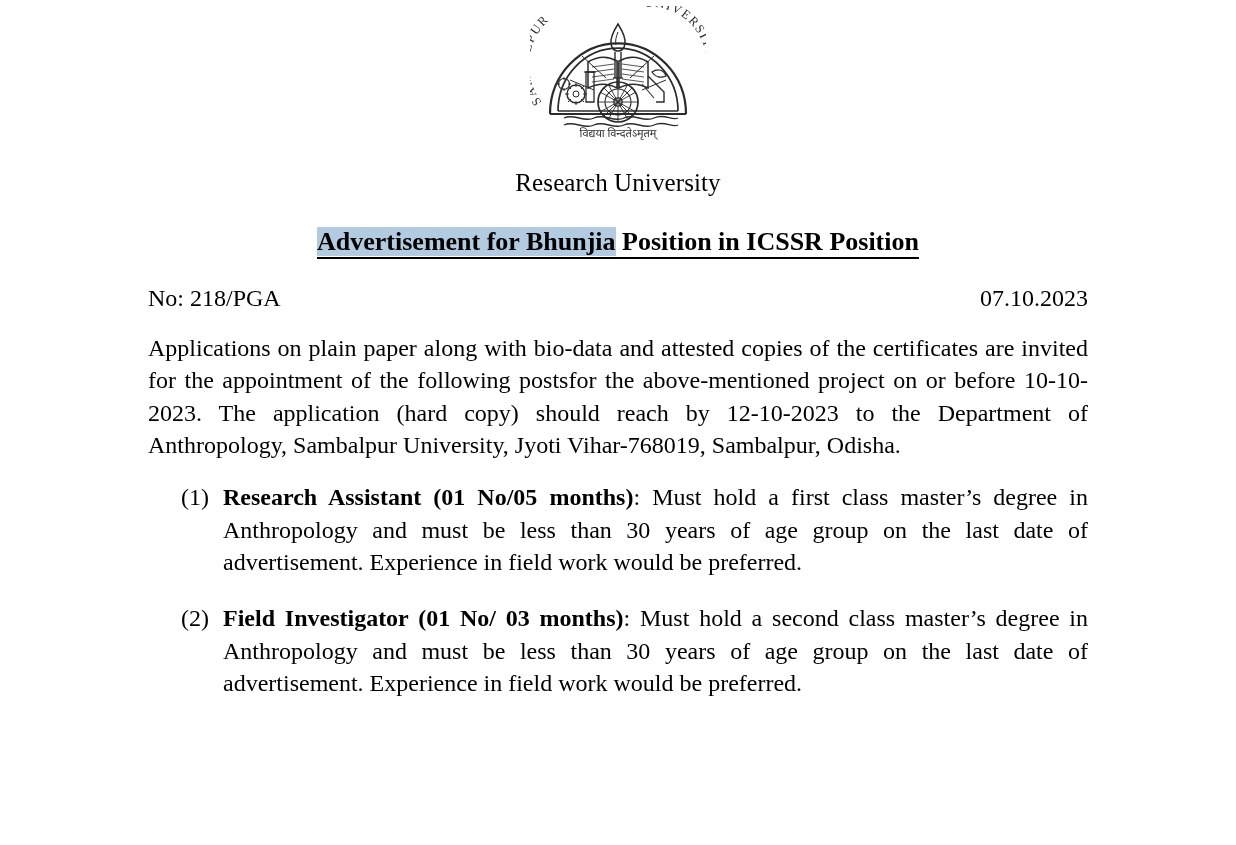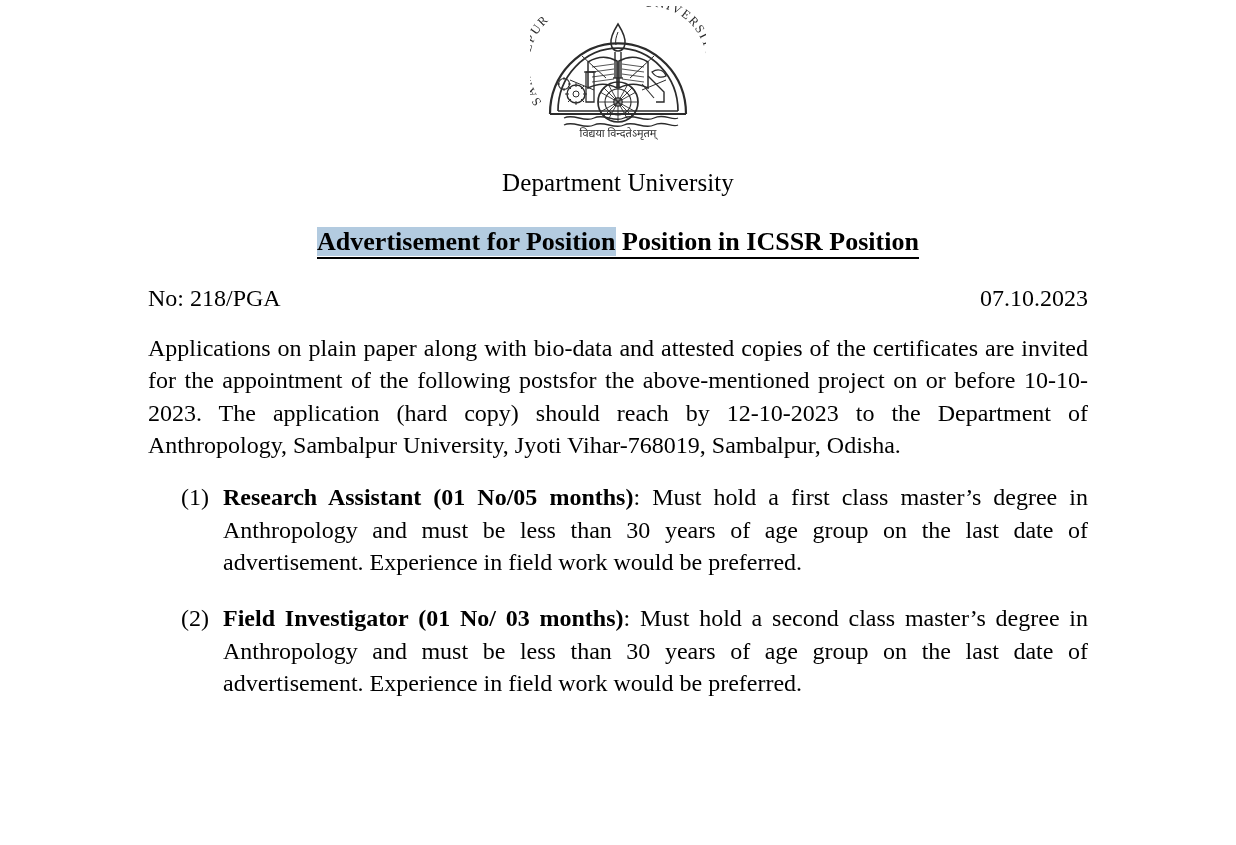--- a/index.html
+++ b/index.html
@@ -197,25 +197,25 @@
       </text>
       <text font-family="Liberation Serif, serif" font-size="12.5" letter-spacing="1.6" fill="#2b2b2b">
         <textPath href="#arcR" startOffset="16%">UNIVERSITY</textPath>
       </text>
 
       <text x="88" y="131" text-anchor="middle" font-family="Liberation Serif, serif" font-size="11" fill="#2b2b2b">विद्यया विन्दतेऽमृतम्</text>
     </svg>
   </div>
 
   <div class="org-block">
-    <div class="org-name">Department University</div>
+    <div class="org-name">Research University</div>
   </div>
 
   <div class="doc-title">
-    <span class="title-inner"><span class="hl">Advertisement for Position</span><span> Position in ICSSR Position</span></span>
+    <span class="title-inner"><span class="hl">Advertisement for Bhunjia</span><span> Position in ICSSR Position</span></span>
   </div>
 
   <div class="col">
 
     <div class="row-meta">
       <div>No: 218/PGA</div>
       <div>07.10.2023</div>
     </div>
 
 

